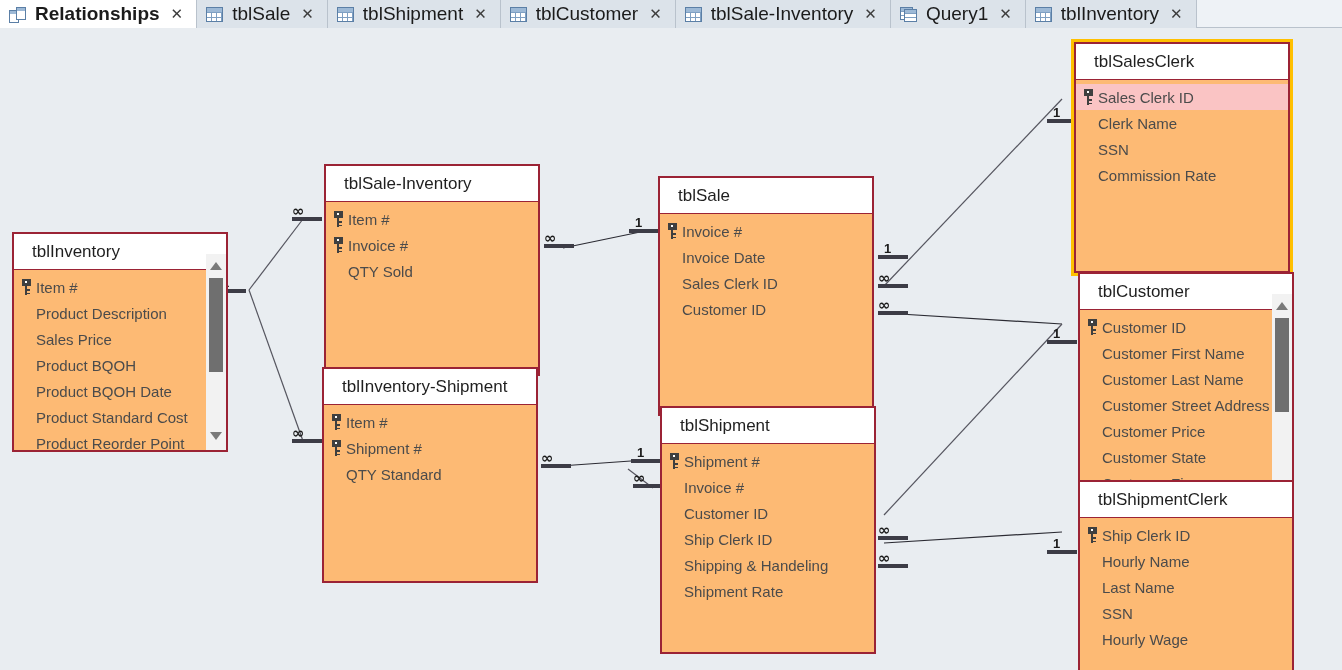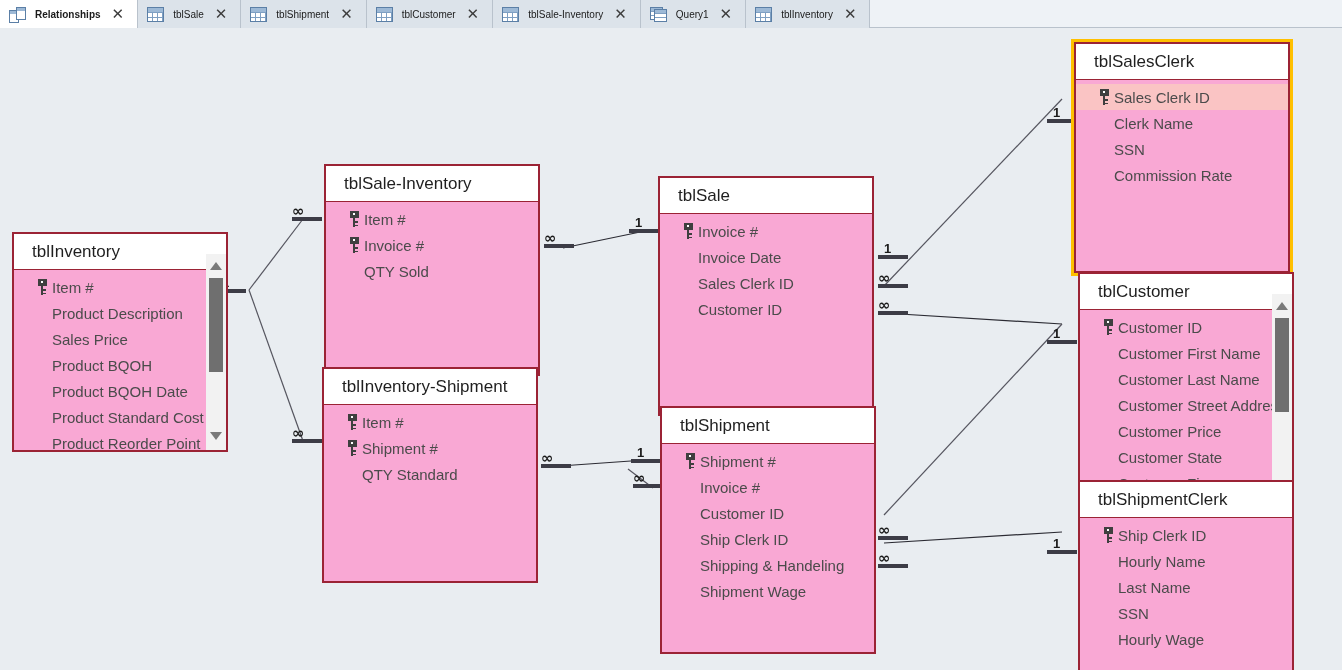--- a/index.html
+++ b/index.html
@@ -23,21 +23,21 @@
     display: flex; align-items: center;
     padding: 0 11px 0 9px;
     height: 28px;
     background: #dce3ea;
     border-right: 1px solid #b9c2cc;
     gap: 9px;
     cursor: default;
     white-space: nowrap;
   }
   .tab.active { background: #ffffff; border-right: 1px solid #b9c2cc; }
-  .tab-label { font-size: 10px; color: #1b1b1b; }
+  .tab-label { font-size: 19px; color: #1b1b1b; }
   .tab.active .tab-label { font-weight: bold; }
   .tab-close {
     font-size: 15px; color: #3c3c3c; line-height: 1;
     font-family: "DejaVu Sans", sans-serif;
     padding: 0 2px;
   }
   .tabbar-rest { flex: 1; background: #eef2f6; }
 
   
   .ico { width: 17px; height: 15px; position: relative; flex: none; }
@@ -69,41 +69,41 @@
   .ico-query::before { left: 0; top: 0; width: 11px; height: 11px; }
   .ico-query::after  { right: 0; bottom: 0; width: 11px; height: 11px; }
 
   
   #canvas { position: absolute; top: 28px; left: 0; width: 1342px; height: 642px; background: #e9edf1; }
   #lines { position: absolute; top: 0; left: 0; width: 1342px; height: 642px; }
 
   
   .tblbox {
     position: absolute;
-    background: #f9a8d4;
+    background: #fdba74;
     border: 2px solid #9b2335;
     overflow: hidden;
   }
   .tblbox.selected {
     border: 2px solid #9b2335;
     outline: 3px solid #ffc000;
     outline-offset: 0px;
   }
   .tbl-title {
     font-size: 17px; color: #1f1f1f;
     padding: 8px 0 7px 18px;
     border-bottom: 1px solid #9b2335;
     background: #fff;
     white-space: nowrap;
   }
   .tbl-fields { padding-top: 4px; position: relative; }
   .fld {
     display: flex; align-items: center;
     height: 26px;
-    padding-left: 40px;
+    padding-left: 24px;
     font-size: 15px; color: #4b4b4b;
     white-space: nowrap;
     position: relative;
   }
   .fld.pk-sel { background: #fac4c4; }
   .fld-name { margin-left: 0; }
   .fld .keyslot { width: 22px; flex: none; margin-left: -24px; padding-left: 8px; height: 18px; position: relative; }
 
   
   .keyico { position: absolute; left: 8px; top: 1px; width: 10px; height: 16px; }
@@ -451,21 +451,21 @@
           <div class="fld">
             <span class="keyslot"></span>
             <span class="fld-name">Ship Clerk ID</span>
           </div>
           <div class="fld">
             <span class="keyslot"></span>
             <span class="fld-name">Shipping &amp; Handeling</span>
           </div>
           <div class="fld">
             <span class="keyslot"></span>
-            <span class="fld-name">Shipment Wage</span>
+            <span class="fld-name">Shipment Rate</span>
           </div>
         </div>
       </div>
     <div class="tblbox selected" id="box-tblSalesClerk" style="left:1074px;top:14px;  width:216px; height:231px;">
         <div class="tbl-title">tblSalesClerk</div>
         <div class="tbl-fields">
           <div class="fld pk-sel">
             <span class="keyslot">
               <span class="keyico">
                 <span class="bow"></span>

